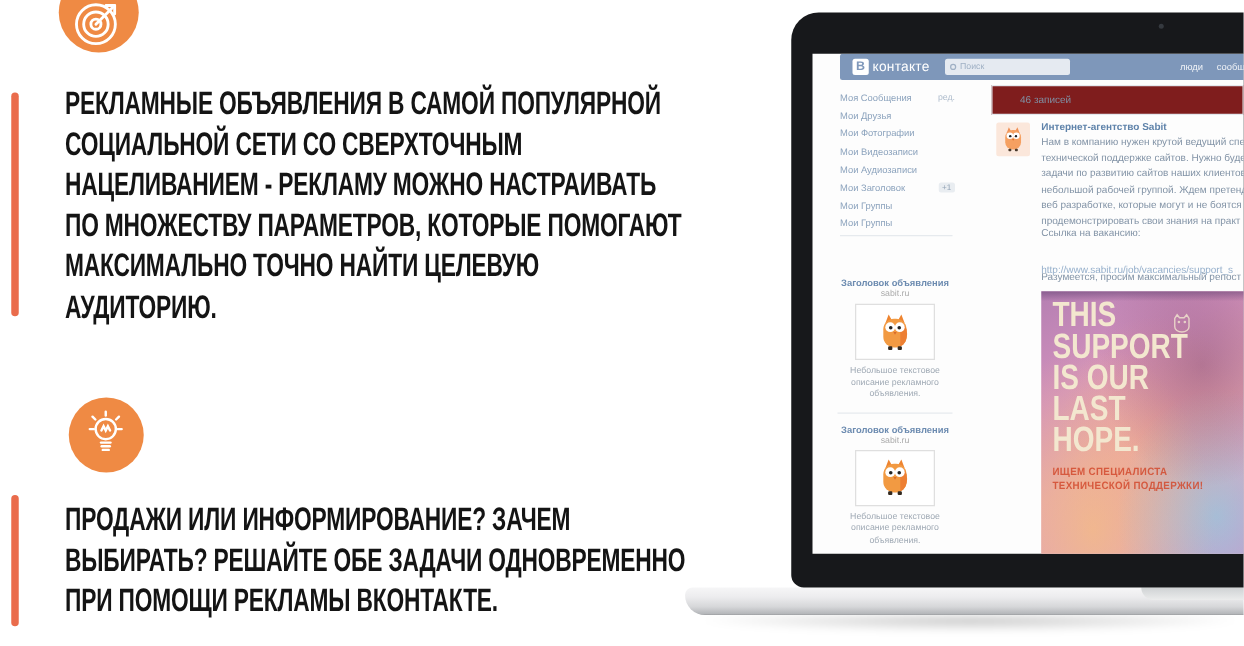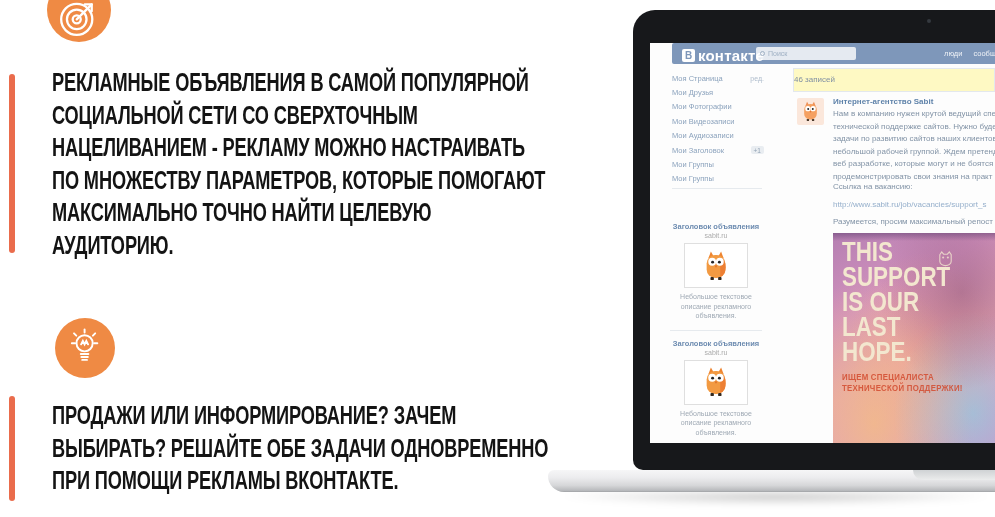--- a/index.html
+++ b/index.html
@@ -66,21 +66,21 @@
   
   .vk-header {
     position:absolute; left:22px; top:0; width:323px; height:21px;
     background:#7E97BA; border-radius:2px 0 0 2px;
   }
   .vk-logo { position:absolute; left:10px; top:4px; display:flex; align-items:center; }
   .vk-logo-square {
     width:13px; height:13px; background:#fff; border-radius:2px;
     color:#7E97BA; font-weight:bold; font-size:10px; line-height:13px; text-align:center;
   }
-  .vk-logo-text { color:#fff; font-weight:bold; font-size:15px; margin-left:3px; letter-spacing:0.2px; }
+  .vk-logo-text { color:#fff; font-weight:normal; font-size:11px; margin-left:3px; letter-spacing:0.2px; }
   .vk-search {
     position:absolute; left:84px; top:4px; width:100px; height:13px;
     background:rgba(255,255,255,0.80); border-radius:2px;
     display:flex; align-items:center; padding-left:4px;
   }
   .mag {
     width:5px; height:5px; border:1px solid #9FB0C4; border-radius:50%;
     display:inline-block; margin-right:3px;
   }
   .vk-search-ph { font-size:7px; color:#9FB0C4; }
@@ -110,36 +110,36 @@
     width:64px; height:45px; margin:4px auto 4px; background:#fff;
     border:1px solid #DFDFDF; display:flex; align-items:center; justify-content:center;
   }
   .ad-img svg { width:34px; height:34px; }
   .ad-desc { font-size:7px; line-height:9.5px; color:#9FA9B4; margin-top:2px; }
   .ad-divider { border-top:1px solid #E6EAEE; margin:9px 4px 8px; }
 
   
   .vk-feed-head {
     position:absolute; left:143px; top:25px; width:202px; height:24px;
-    background:#fef9c3; border:1px solid #E3E8ED;
-    font-size:8px; color:#8090A3; line-height:22px; padding-left:0;
+    background:#7f1d1d; border:1px solid #E3E8ED;
+    font-size:8px; color:#8090A3; line-height:22px; padding-left:22px;
   }
   .vk-post { position:absolute; left:143px; top:48px; width:210px; }
   .post-avatar {
     position:absolute; left:4px; top:7px; width:27px; height:27px;
     background:#FBE7DB; border-radius:2px; display:flex; align-items:center; justify-content:center;
   }
   .post-avatar svg { width:23px; height:23px; }
   .post-author { position:absolute; left:40px; top:6px; font-size:8px; font-weight:bold; color:#5F83AA; white-space:nowrap; }
   .post-body {
     position:absolute; left:40px; top:17px; width:175px;
     font-size:8px; line-height:12.6px; color:#8293A6; white-space:pre; overflow:hidden;
   }
   .post-linklabel { position:absolute; left:40px; top:91px; font-size:8px; color:#8293A6; }
-  .post-url { position:absolute; left:40px; top:109px; font-size:8px; color:#95AFCB; white-space:nowrap; }
+  .post-url { position:absolute; left:40px; top:120px; font-size:8px; color:#95AFCB; white-space:nowrap; }
   .post-footer { position:absolute; left:40px; top:126px; font-size:8px; color:#8293A6; white-space:nowrap; }
 
   
   .post-poster {
     position:absolute; left:40px; top:142px; width:165px; height:212px; overflow:hidden;
     background:
       radial-gradient(ellipse at 78% 28%, rgba(110,55,95,0.38), rgba(110,55,95,0) 45%),
       radial-gradient(ellipse at 85% 85%, rgba(120,215,235,0.55), rgba(120,215,235,0) 40%),
       radial-gradient(ellipse at 25% 90%, rgba(245,190,130,0.75), rgba(245,190,130,0) 55%),
       radial-gradient(ellipse at 55% 60%, rgba(240,160,150,0.6), rgba(240,160,150,0) 60%),
@@ -222,21 +222,21 @@
       <span class="vk-search-ph">Поиск</span>
     </div>
     <div class="vk-nav">
       <span>люди</span>
       <span>сообщ</span>
     </div>
   </div>
 
   <div class="vk-sidebar">
     <div class="sb-item">
-      <span>Моя Страница</span>
+      <span>Моя Сообщения</span>
       <span class="sb-extra">ред.</span>
     </div>
     <div class="sb-item">
       <span>Мои Друзья</span>
     </div>
     <div class="sb-item">
       <span>Мои Фотографии</span>
     </div>
     <div class="sb-item">
       <span>Мои Видеозаписи</span>

